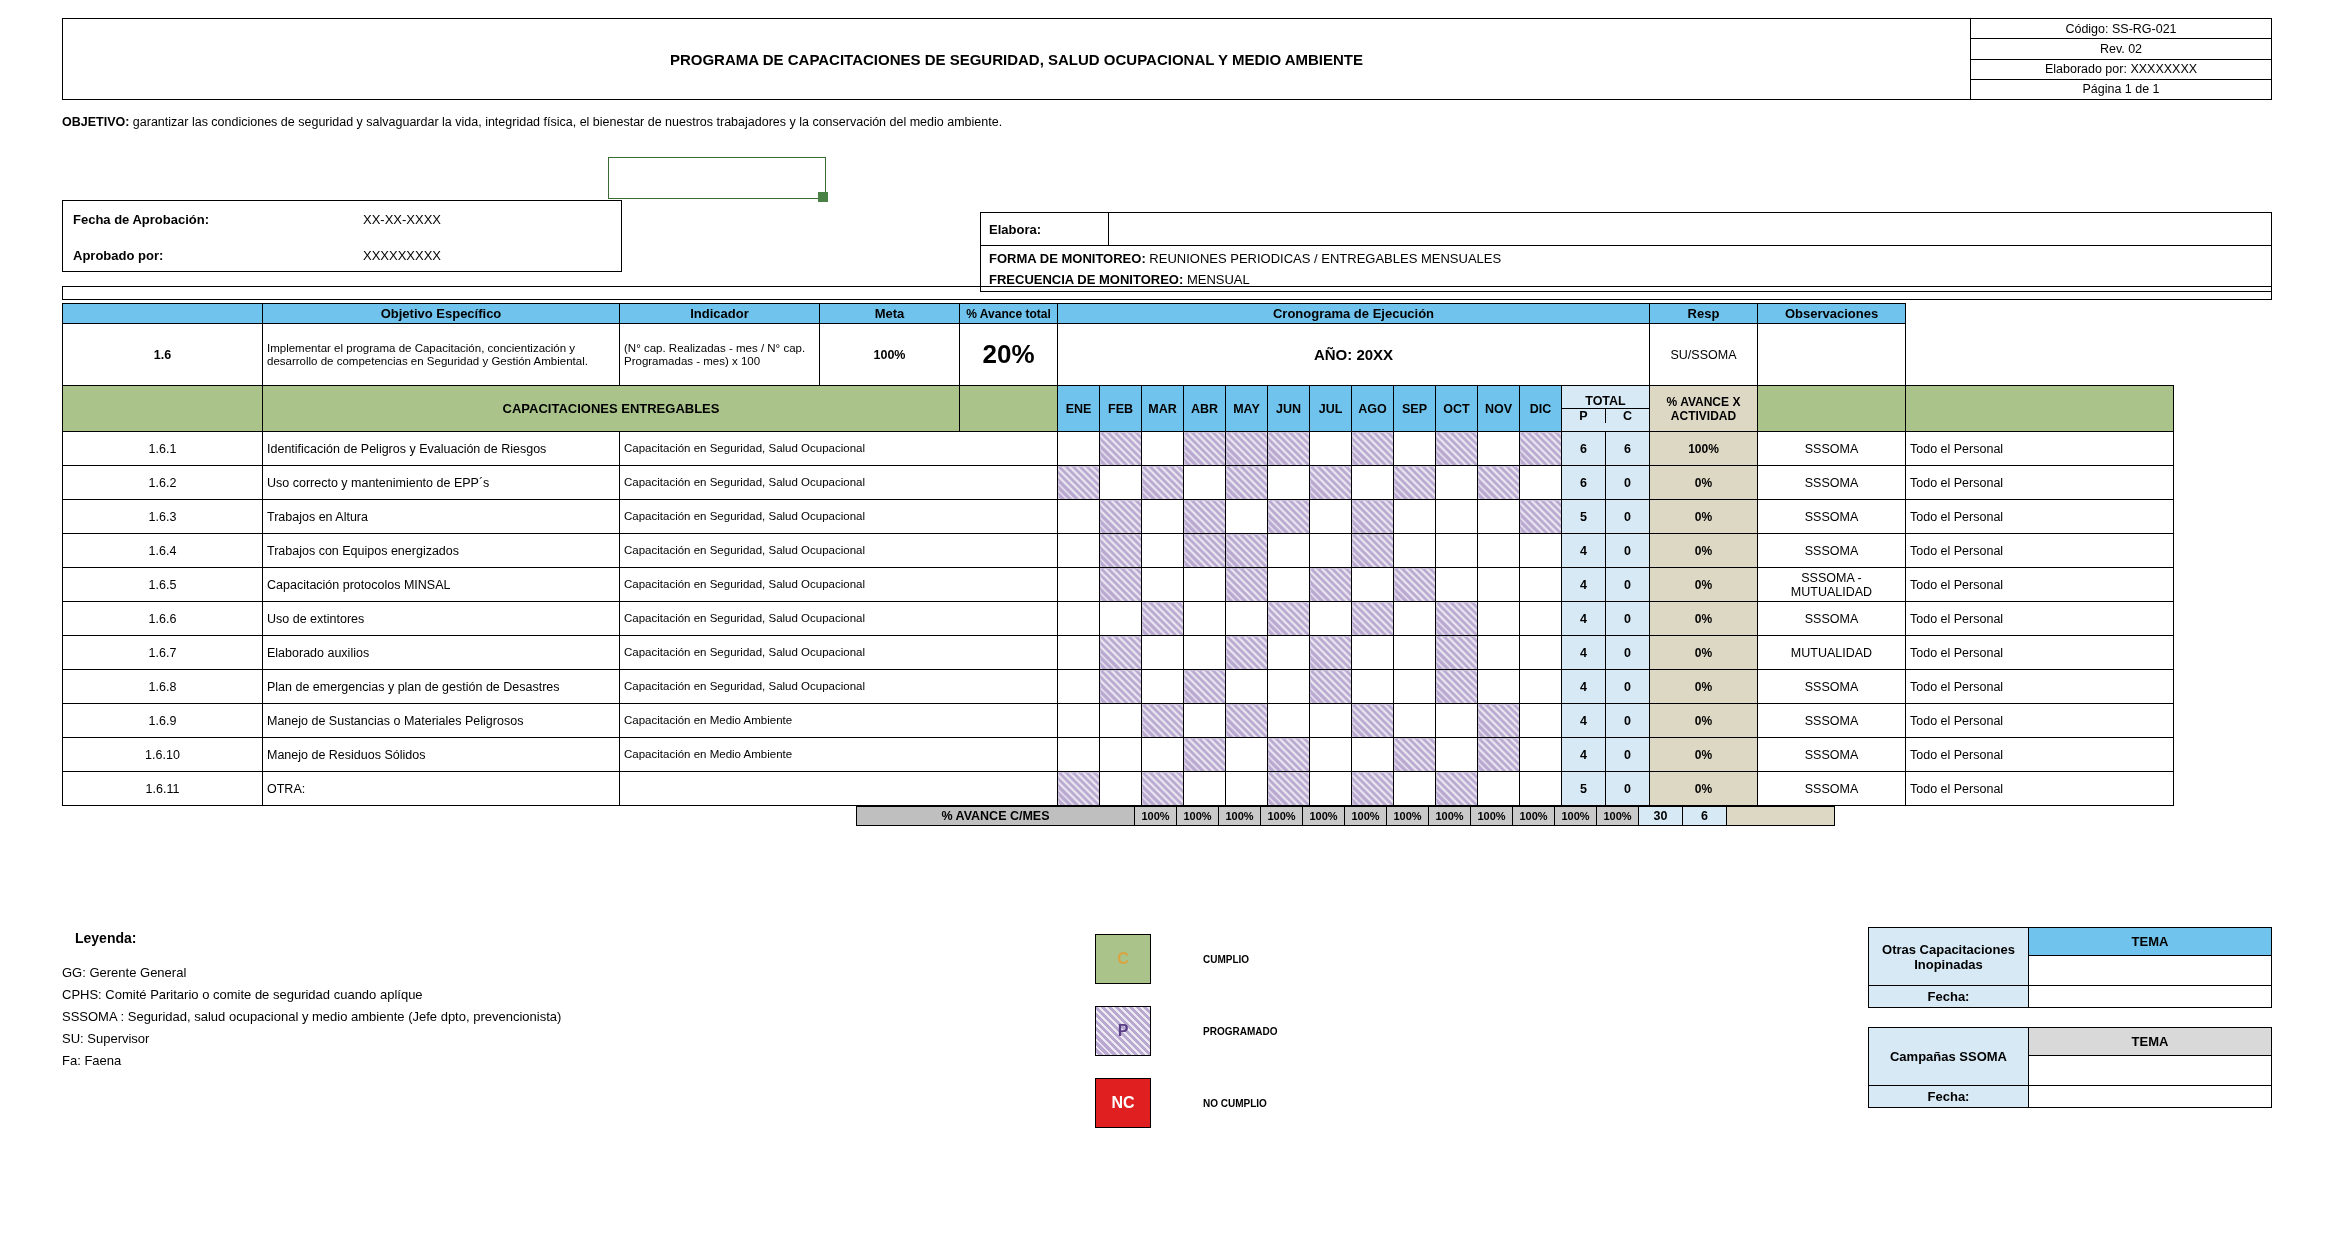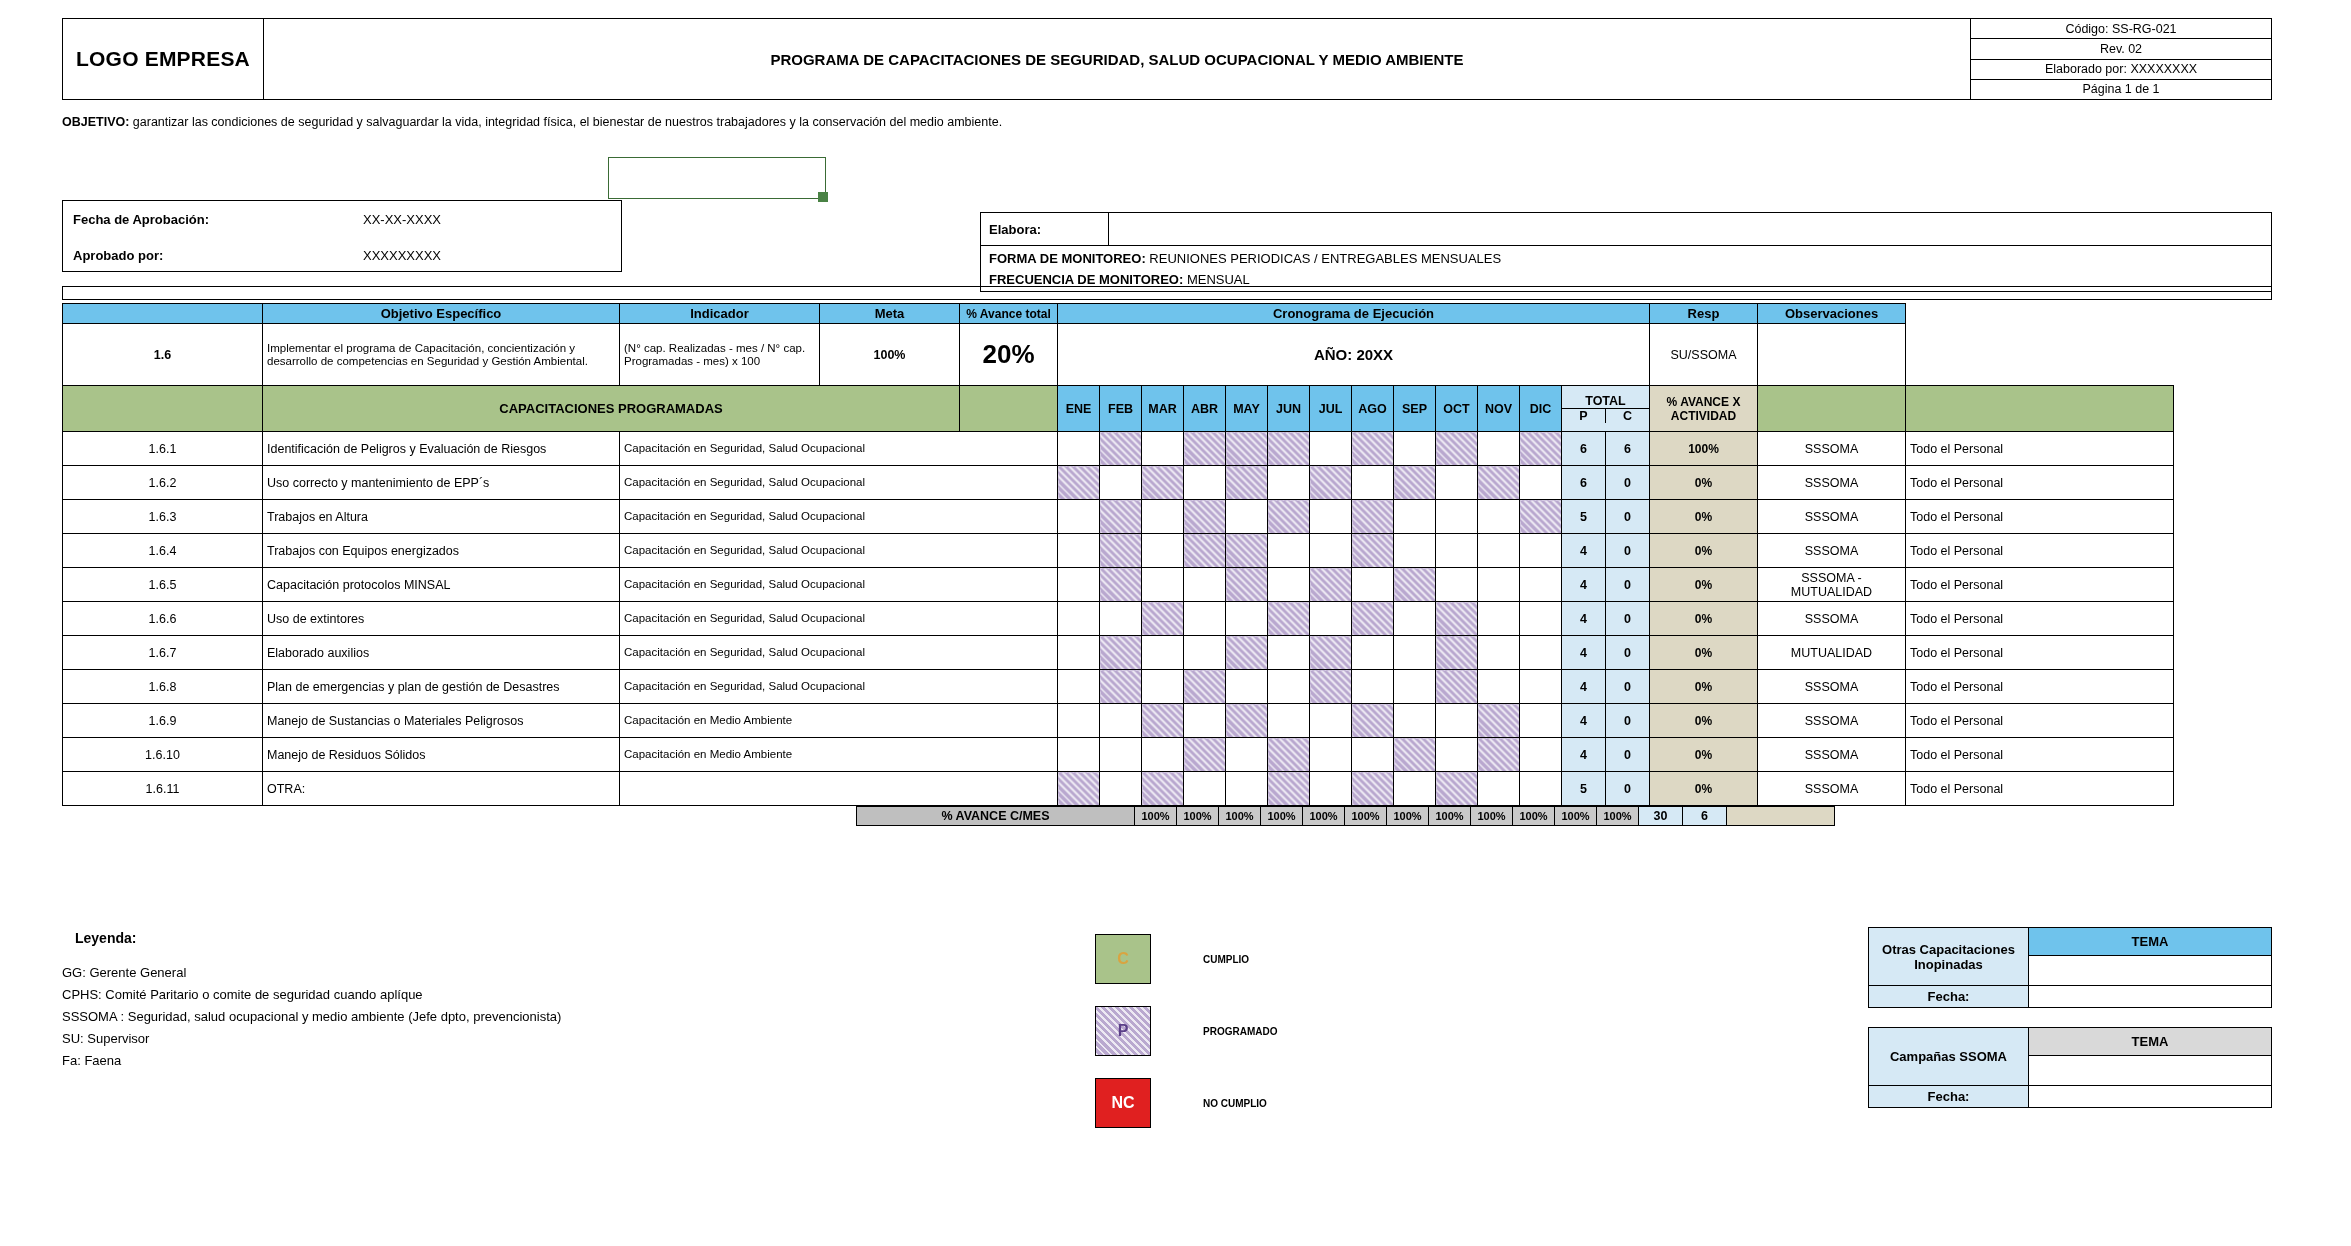--- a/index.html
+++ b/index.html
@@ -292,21 +292,20 @@
     margin-top: 13px;
   }
   .mini .blank { background: #ffffff; }
 </style>
 </head>
 <body>
 
 <div class="page">
 
   <div class="header-band">
-    <div class="logo-cell">LOGO EMPRESA</div>
     <div class="title-cell">PROGRAMA DE CAPACITACIONES DE SEGURIDAD, SALUD OCUPACIONAL Y MEDIO AMBIENTE</div>
     <div class="meta-cell">
       <div class="m-row">Código: SS-RG-021</div>
       <div class="m-row">Rev. 02</div>
       <div class="m-row">Elaborado por: XXXXXXXX</div>
       <div class="m-row">Página 1 de 1</div>
     </div>
   </div>
 
   <div class="objective">
@@ -384,21 +383,21 @@
       <td class="subtxt">(N° cap. Realizadas - mes / N° cap. Programadas - mes) x 100</td>
       <td class="ctr bold">100%</td>
       <td class="big20">20%</td>
       <td class="anio" colspan="14">AÑO: 20XX</td>
       <td class="ctr">SU/SSOMA</td>
       <td></td>
     </tr>
 
     <tr style="height:46px">
       <td class="hdr-green"></td>
-      <td class="hdr-green" colspan="3">CAPACITACIONES PROGRAMADAS</td>
+      <td class="hdr-green" colspan="3">CAPACITACIONES ENTREGABLES</td>
       <td class="hdr-green"></td>
       <td class="mo-head">ENE</td>
       <td class="mo-head">FEB</td>
       <td class="mo-head">MAR</td>
       <td class="mo-head">ABR</td>
       <td class="mo-head">MAY</td>
       <td class="mo-head">JUN</td>
       <td class="mo-head">JUL</td>
       <td class="mo-head">AGO</td>
       <td class="mo-head">SEP</td>

